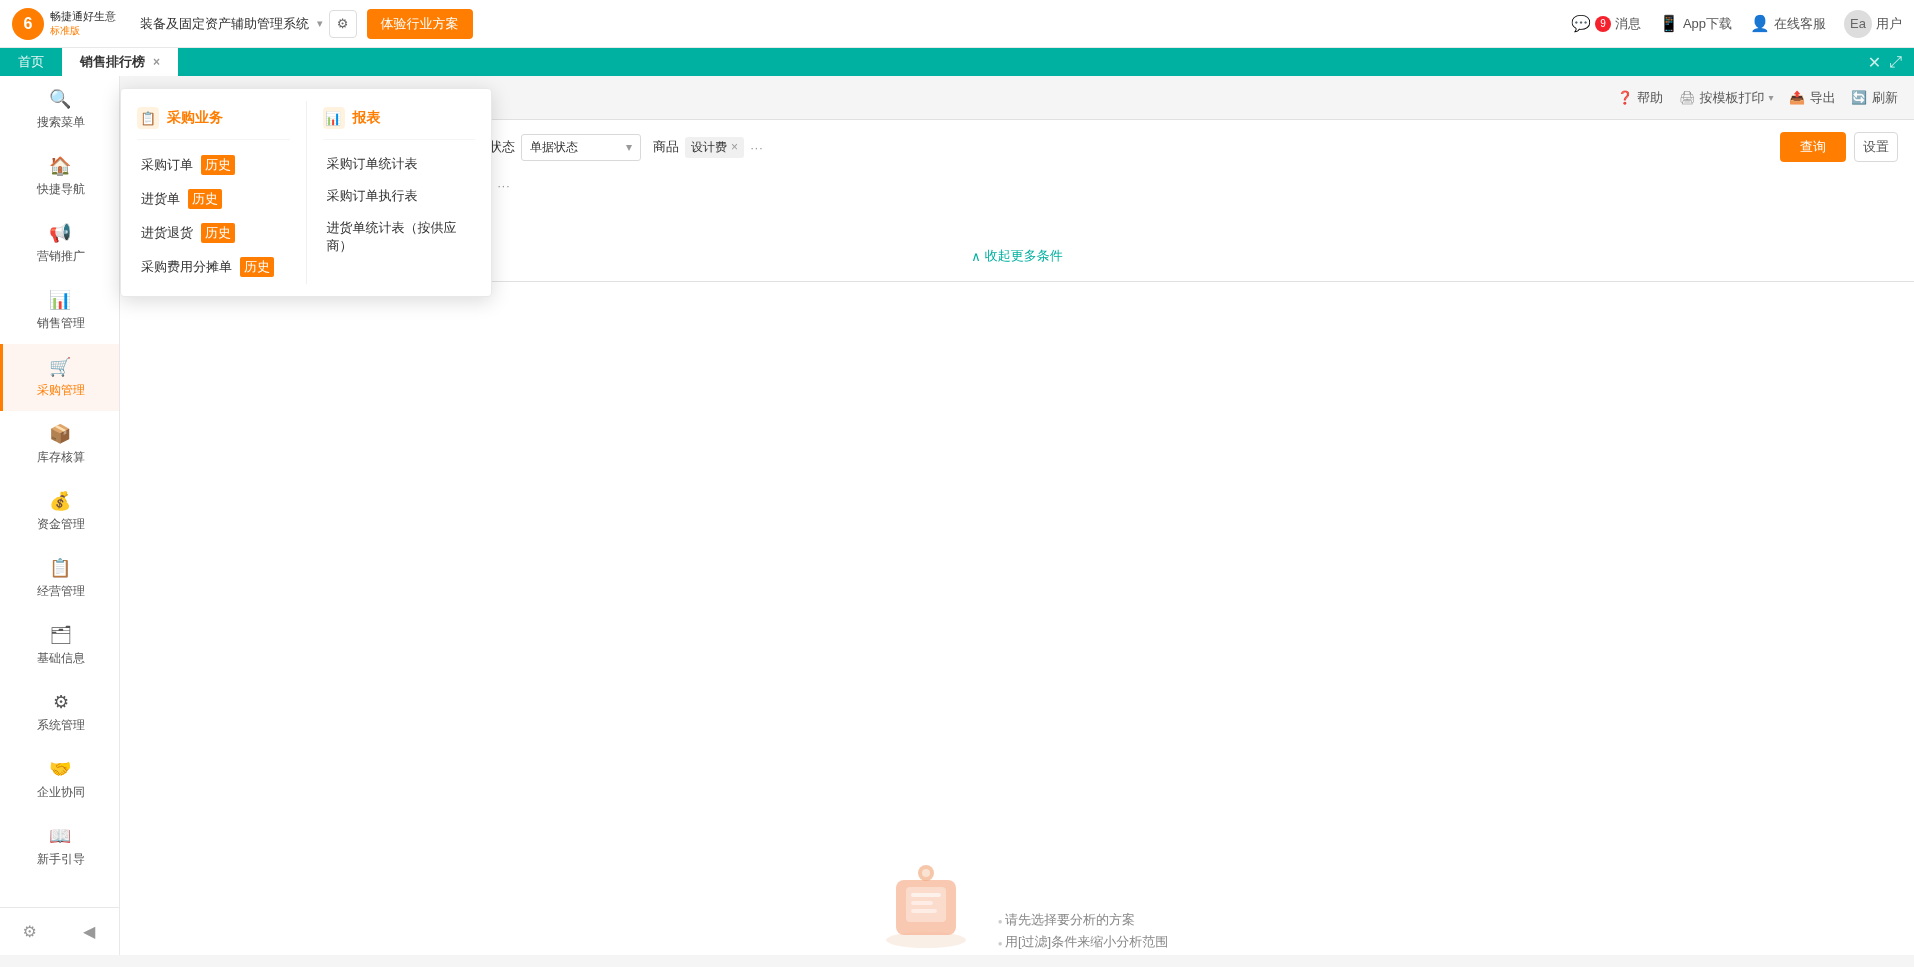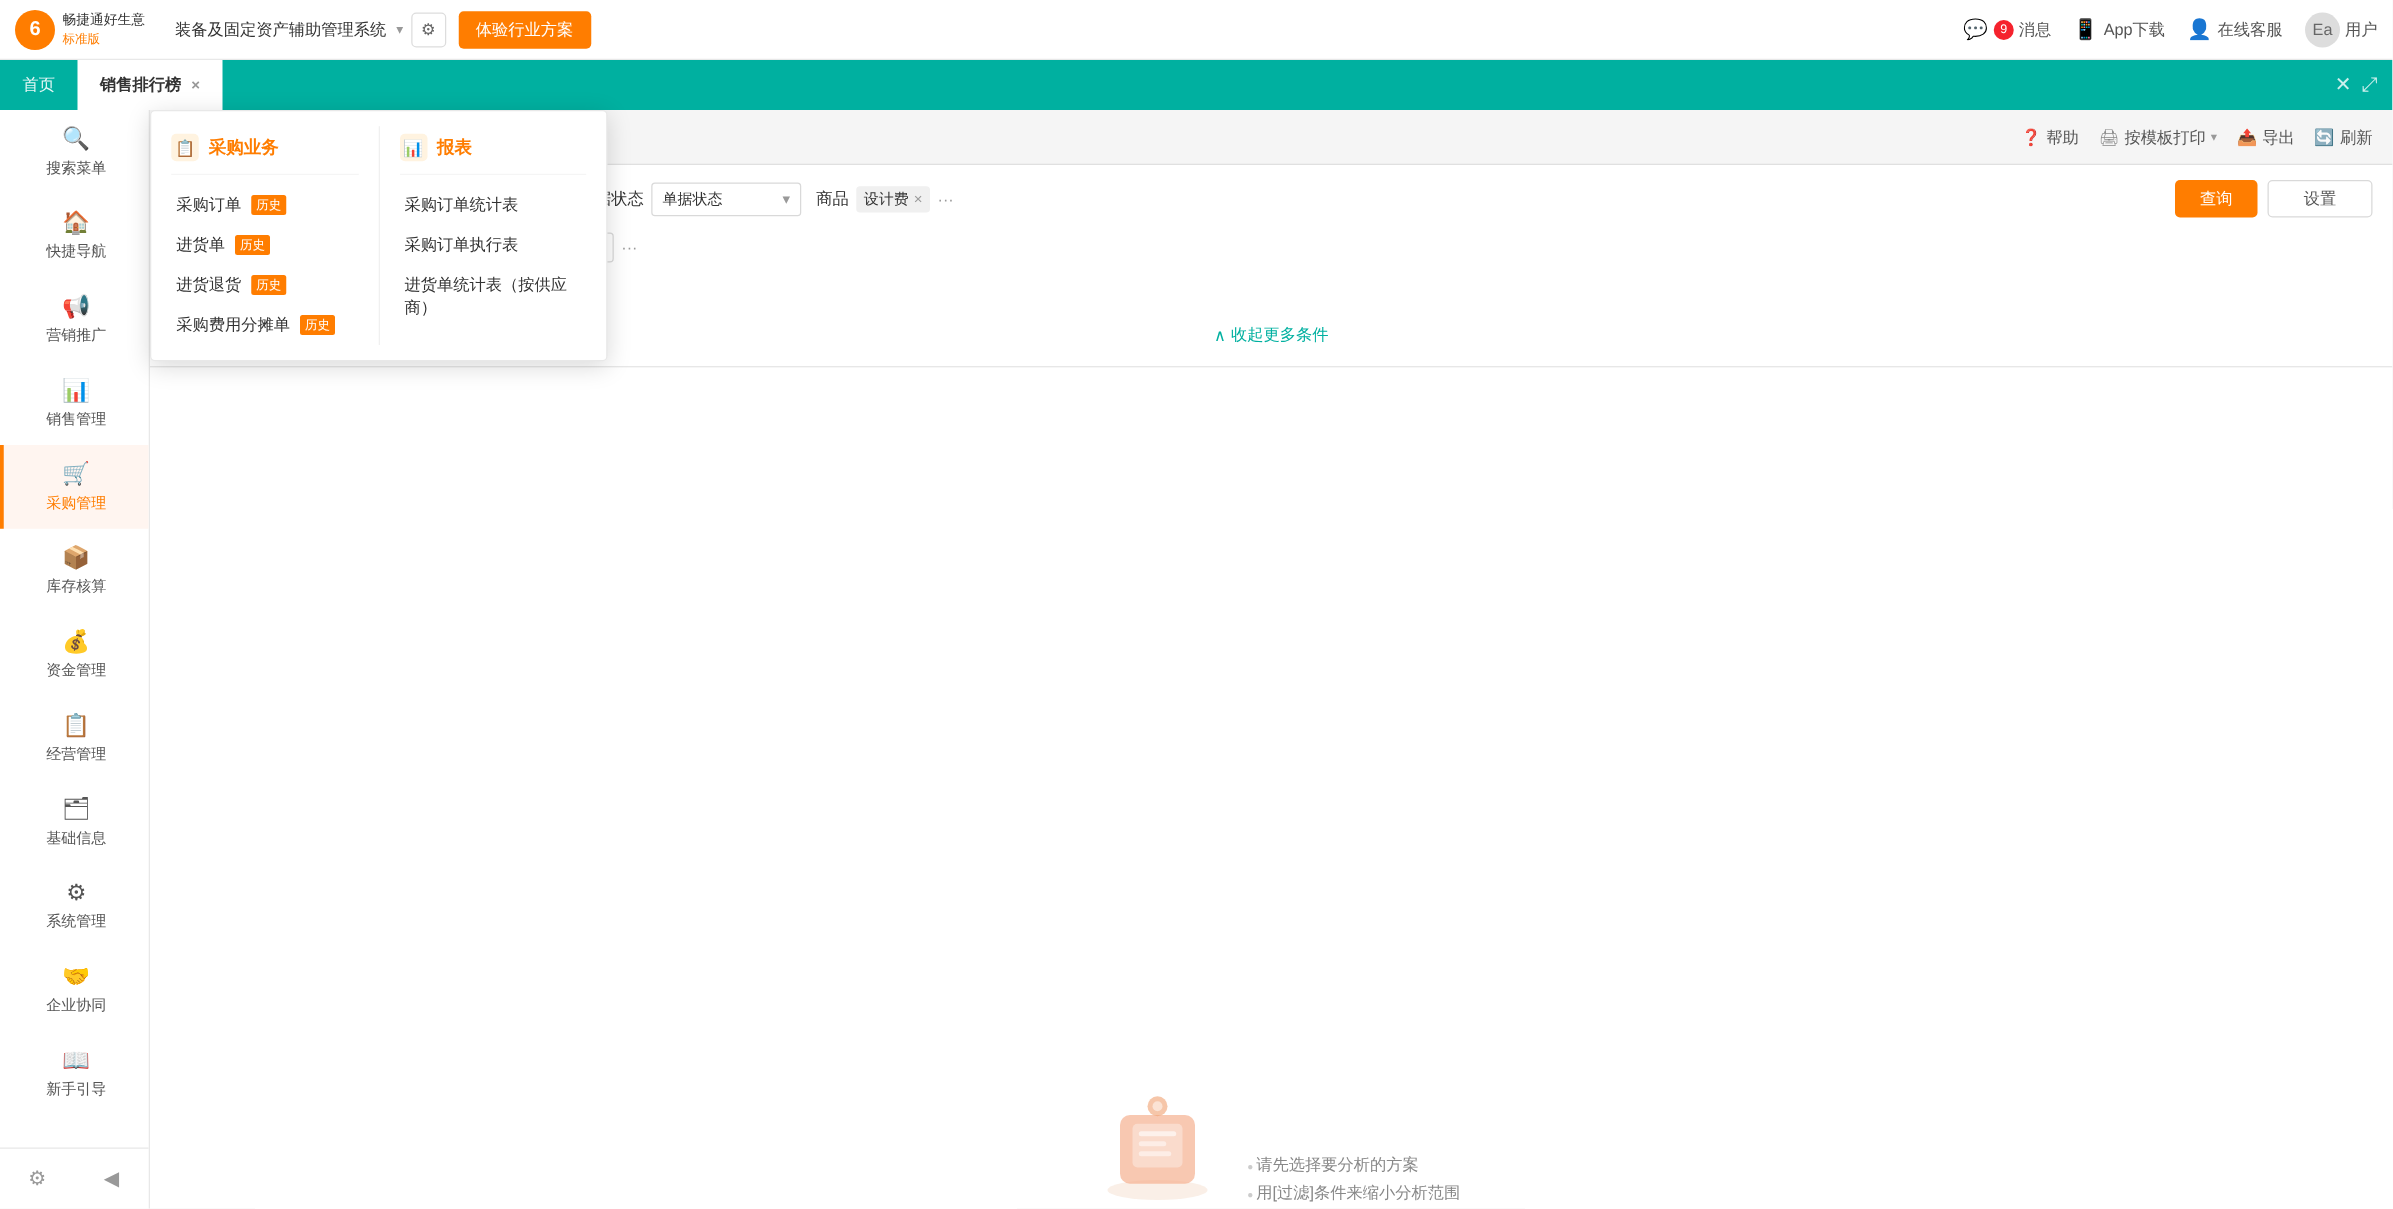--- a/index.html
+++ b/index.html
@@ -71,21 +71,21 @@
     }
     .header-right-item .icon { font-size: 16px; color: #555; }
     .avatar-circle {
       width: 28px; height: 28px; border-radius: 50%;
       background: #ddd; display: flex; align-items: center; justify-content: center;
       color: #666; font-size: 13px;
     }
 
     
     .tab-bar {
-      height: 40px;
+      height: 28px;
       background: #00b0a0;
       display: flex;
       align-items: stretch;
       padding: 0;
       position: relative;
       z-index: 50;
     }
     .tab-item {
       padding: 0 18px;
       display: flex; align-items: center; gap: 6px;
@@ -245,21 +245,21 @@
       padding: 6px 20px;
       font-size: 13px;
       cursor: pointer;
       white-space: nowrap;
     }
     .settings-btn {
       border: 1px solid #d9d9d9;
       background: white;
       color: #555;
       border-radius: 4px;
-      padding: 5px 28px;
+      padding: 5px 8px;
       font-size: 13px;
       cursor: pointer;
       font-family: Liberation Mono, monospace;
     }
     .collapse-btn {
       display: flex; align-items: center; gap: 4px;
       color: #00b0a0; font-size: 13px; cursor: pointer;
       justify-content: center;
       padding: 4px 0;
     }
@@ -326,21 +326,21 @@
       align-items: center;
       gap: 8px;
       padding: 7px 4px;
       cursor: pointer;
       color: #333;
       font-size: 13px;
     }
     .history-badge {
       background: #ff7d00;
       color: white;
-      font-size: 10px;
+      font-size: 13px;
       padding: 1px 4px;
       border-radius: 2px;
     }
   </style>
 </head>
 <body>
 
 <div class="top-header">
   <div class="logo-area">
     <div class="logo-icon">6</div>

